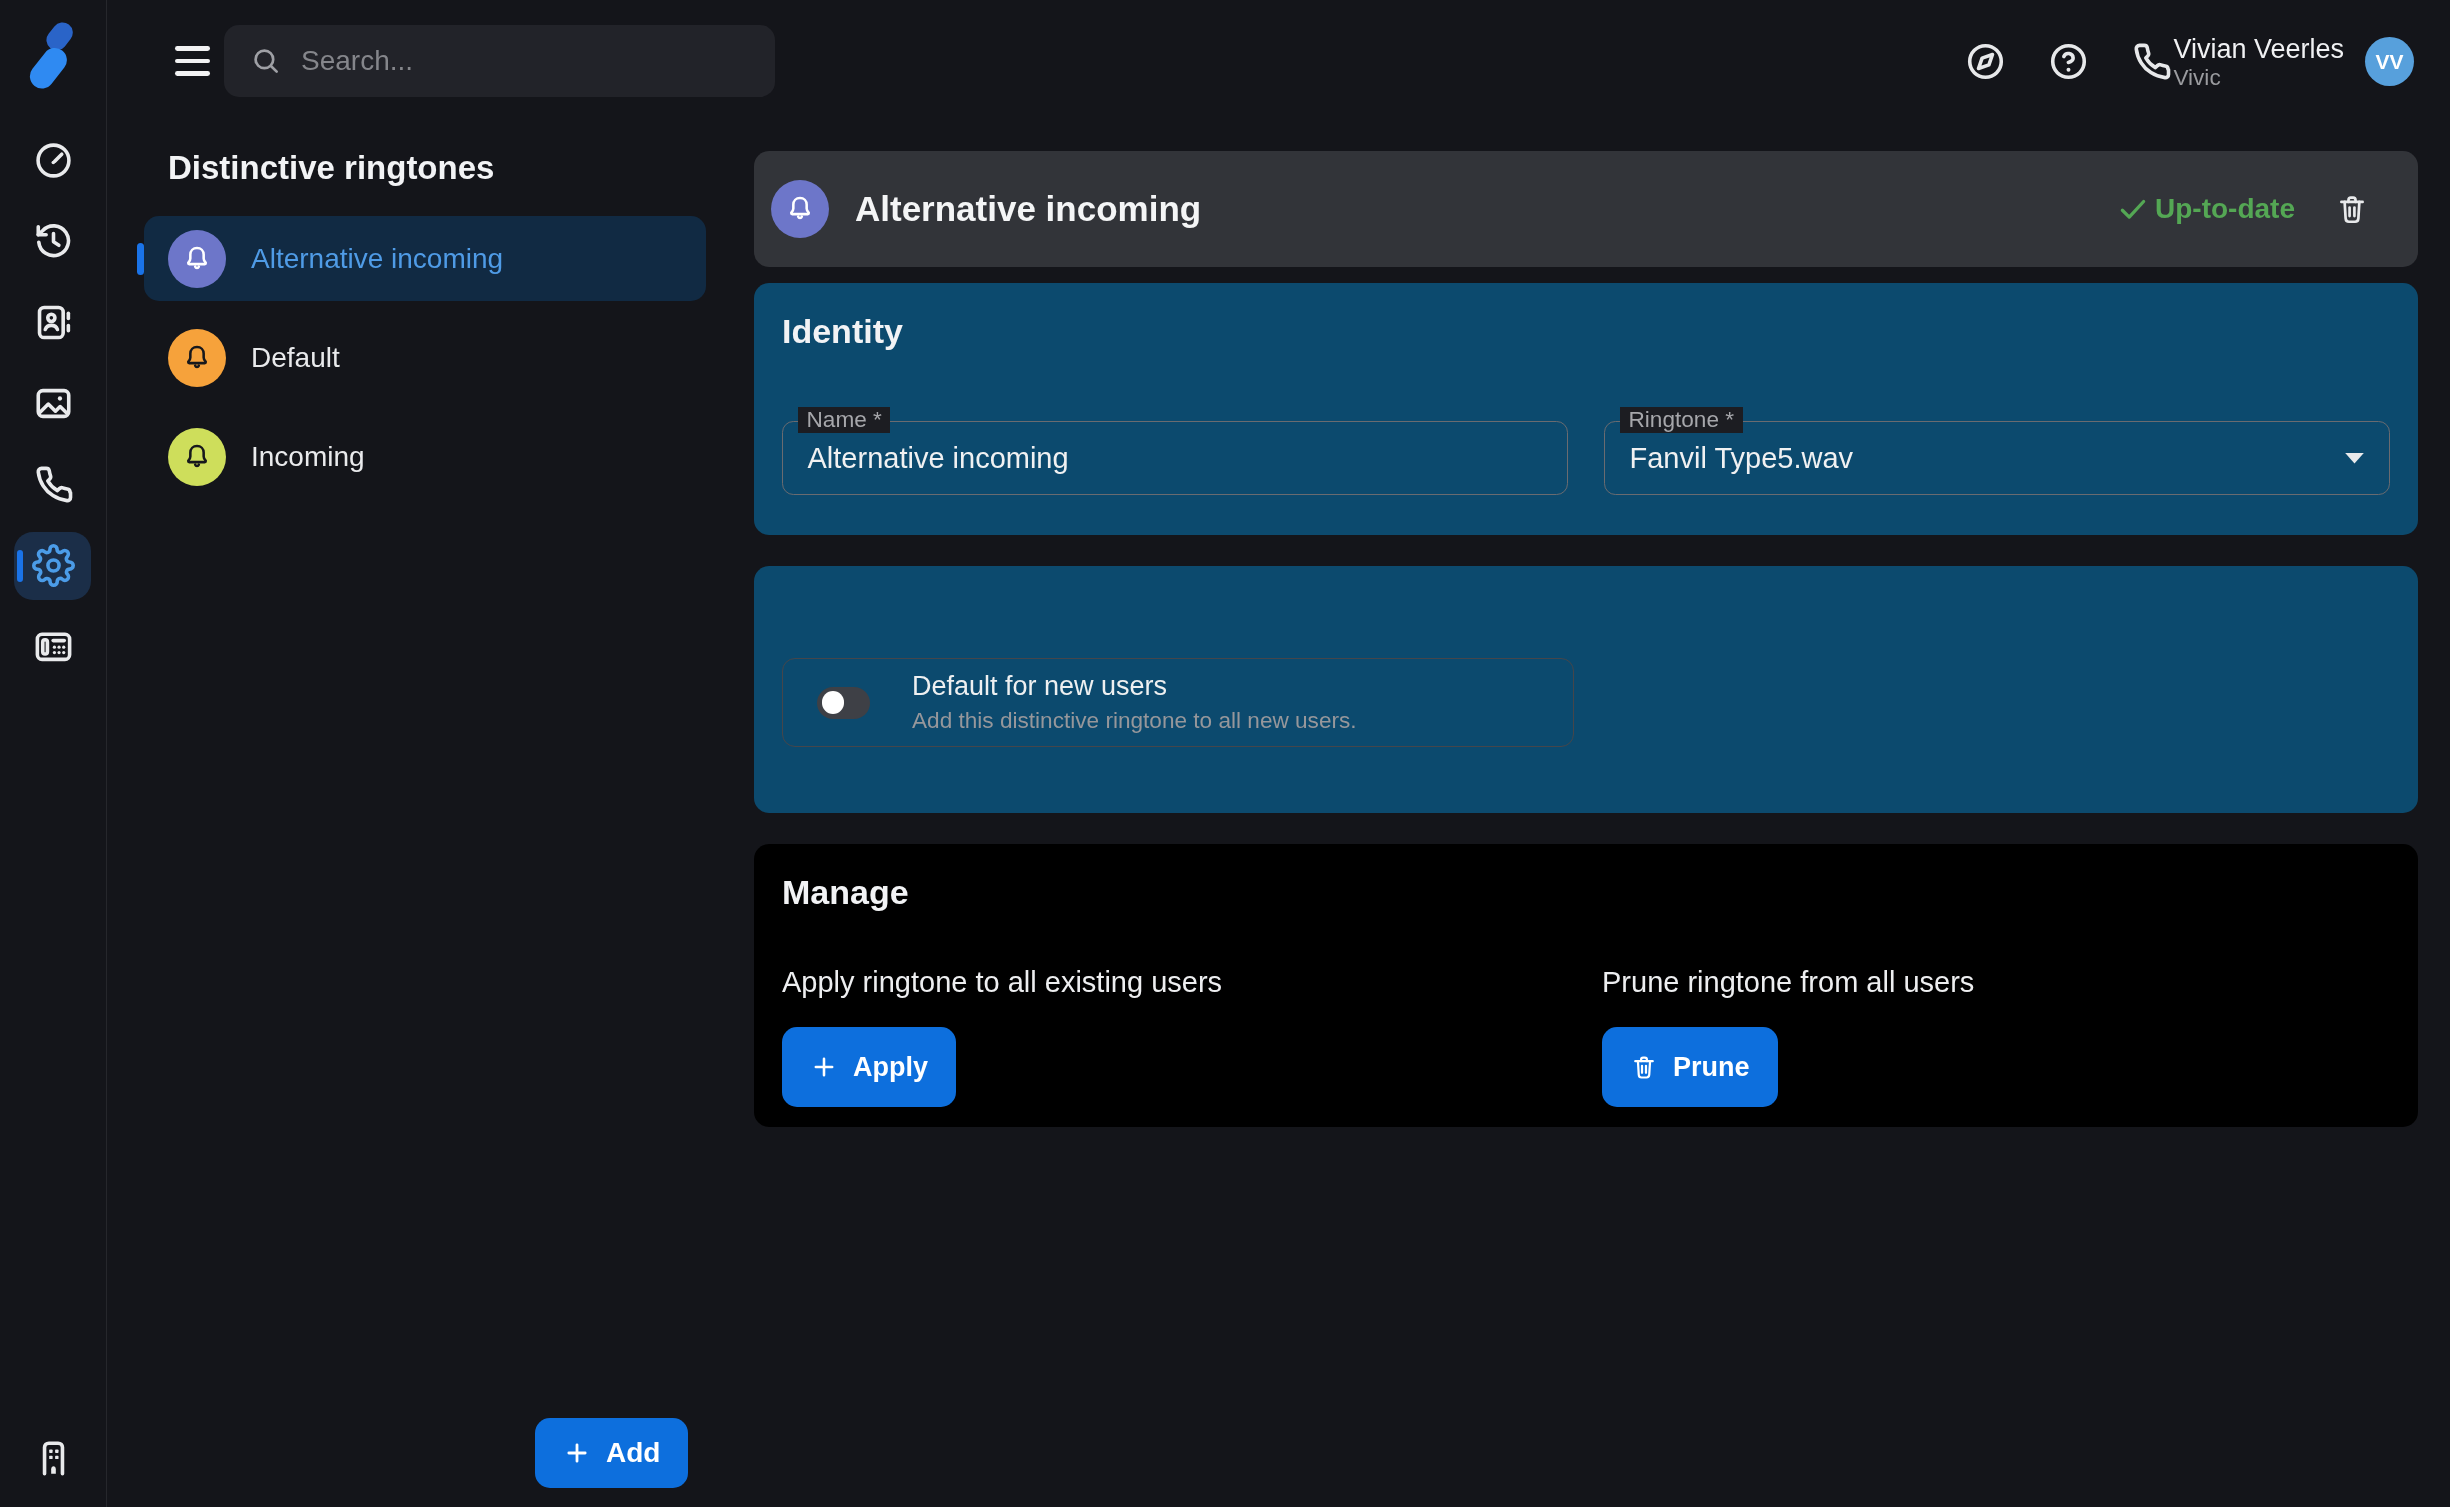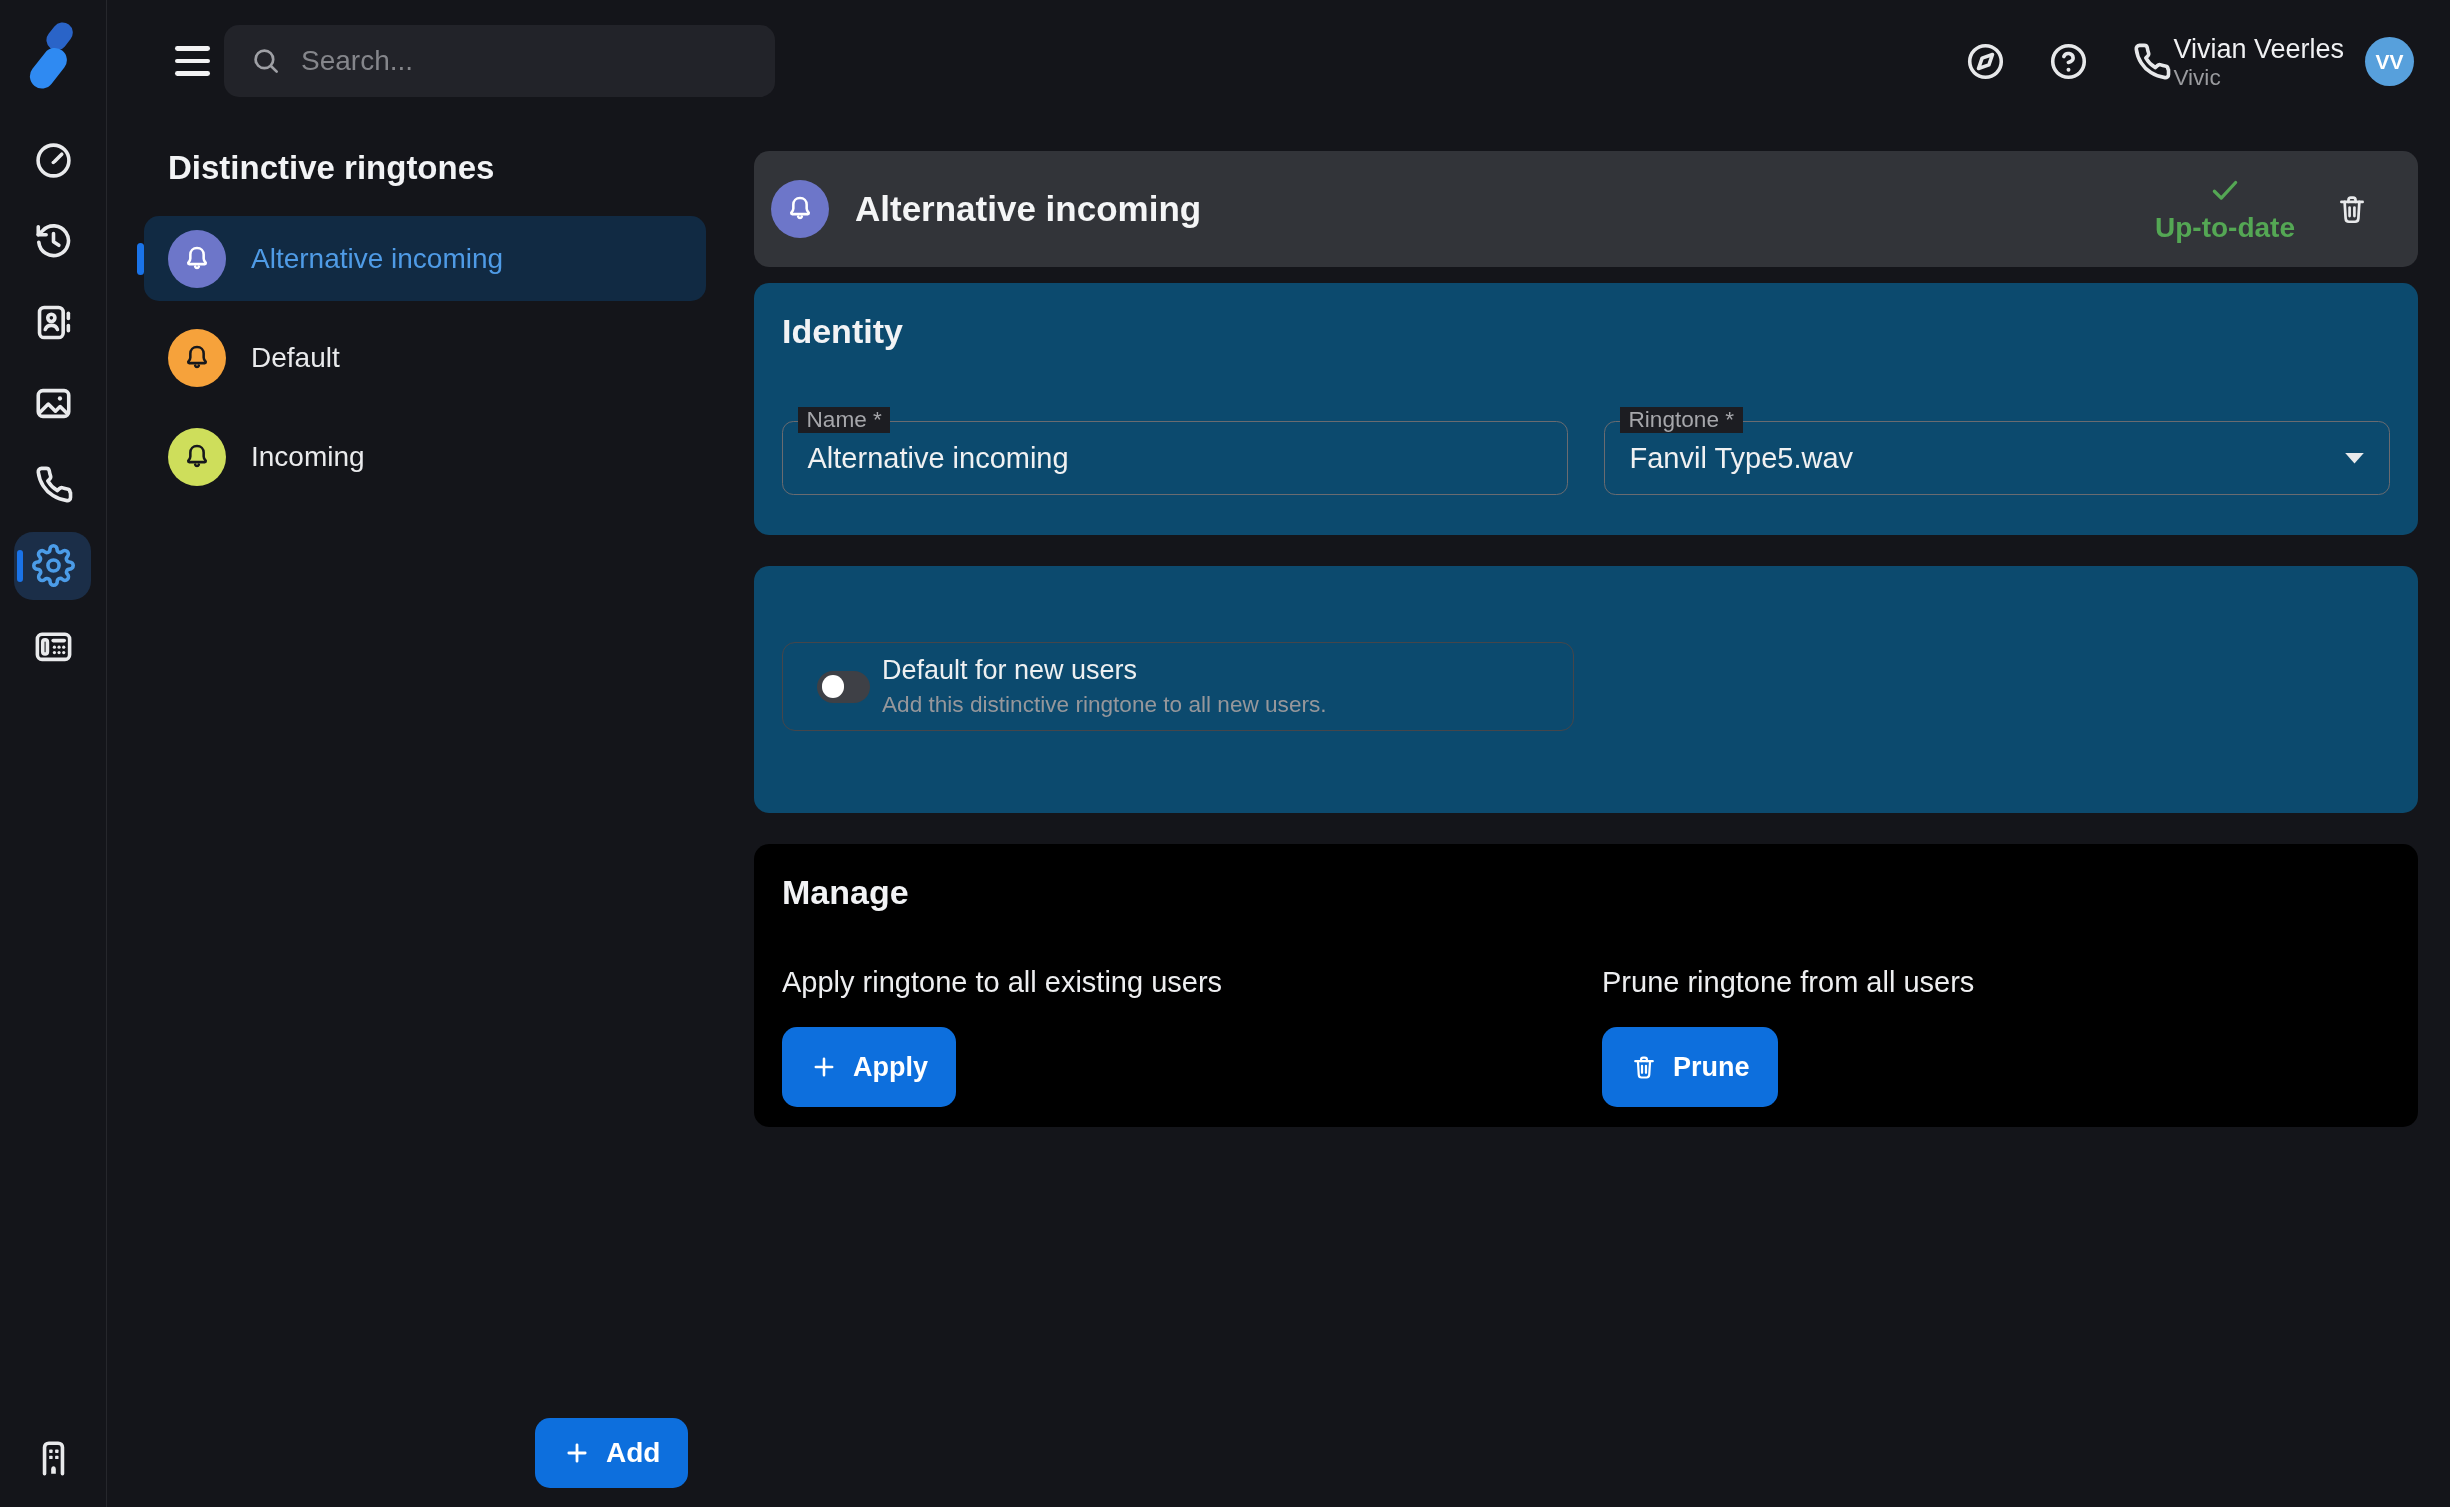--- a/index.html
+++ b/index.html
@@ -67,40 +67,40 @@
              border-radius:15px; background:#0d6fdd; color:#fff; font-size:28px; font-weight:bold;
              display:flex; align-items:center; gap:15px; cursor:pointer; font-family:"Liberation Sans",sans-serif; }
   .add-btn svg { width:28px; height:28px; }
 
   
   .main { position:absolute; left:754px; top:123px; width:1664px; }
   .header-card { margin-top:28px; height:116px; background:#323439; border-radius:15px;
                  display:flex; align-items:center; padding:0 49px 0 17px; }
   .header-title { margin-left:26px; font-size:35px; font-weight:bold; color:#f4f5f6; }
   .header-right { margin-left:auto; display:flex; align-items:center; gap:40px; }
-  .status-badge { display:flex; align-items:center; gap:7px; color:#54a754; font-size:28px; font-weight:bold;flex-direction:column; }
+  .status-badge { display:flex; align-items:center; gap:7px; color:#54a754; font-size:28px; font-weight:bold; }
   .status-badge svg { width:30px; height:30px; }
   .icon-btn { background:none; border:0; color:#e8e9eb; cursor:pointer; }
   .icon-btn svg { width:34px; height:34px; }
 
   .card { background:#0c4a6e; border-radius:15px; padding:28px; }
   .card h2 { font-size:34px; font-weight:bold; color:#f2f3f5; line-height:41px; }
   .card-identity { margin-top:16px; height:252px; }
   .fields { display:grid; grid-template-columns:1fr 1fr; gap:36px; margin-top:69px; }
   .field { position:relative; height:74px; border:1.9px solid #6a6b70; border-radius:11.3px;
            display:flex; align-items:center; padding:0 24.5px; cursor:text; }
   .field.select { cursor:pointer; }
   .flabel { position:absolute; top:-15px; left:15px; background:#1c1d22; padding:0 8.5px;
             font-size:22.6px; color:#a6a7ab; }
   .fvalue { font-size:29px; color:#f0f1f2; }
   .caret { margin-left:auto; }
 
   .card-settings { margin-top:31px; height:247px; }
   .toggle-box { width:792px; height:89px; border:1.9px solid #45464b; border-radius:13px;
-                display:flex; align-items:center; padding-left:34px; gap:12px; margin-top:48px; }
+                display:flex; align-items:center; padding-left:34px; gap:42px; margin-top:64px; }
   .switch { width:53px; height:32px; border-radius:16px; background:#3e4046; position:relative;
             flex-shrink:0; cursor:pointer; border:0; }
   .switch::after { content:''; position:absolute; left:4.7px; top:4.7px; width:22.6px; height:22.6px;
             border-radius:50%; background:#fff; }
   .toggle-t1 { font-size:27px; color:#eef0f1; }
   .toggle-t2 { font-size:22.6px; color:#96979b; margin-top:5.7px; }
 
   .card-manage { margin-top:31px; height:283px; background:#000000; }
   .manage-grid { display:grid; grid-template-columns:820px 1fr; margin-top:53px; }
   .mtext { font-size:29px; color:#edeef0; }

